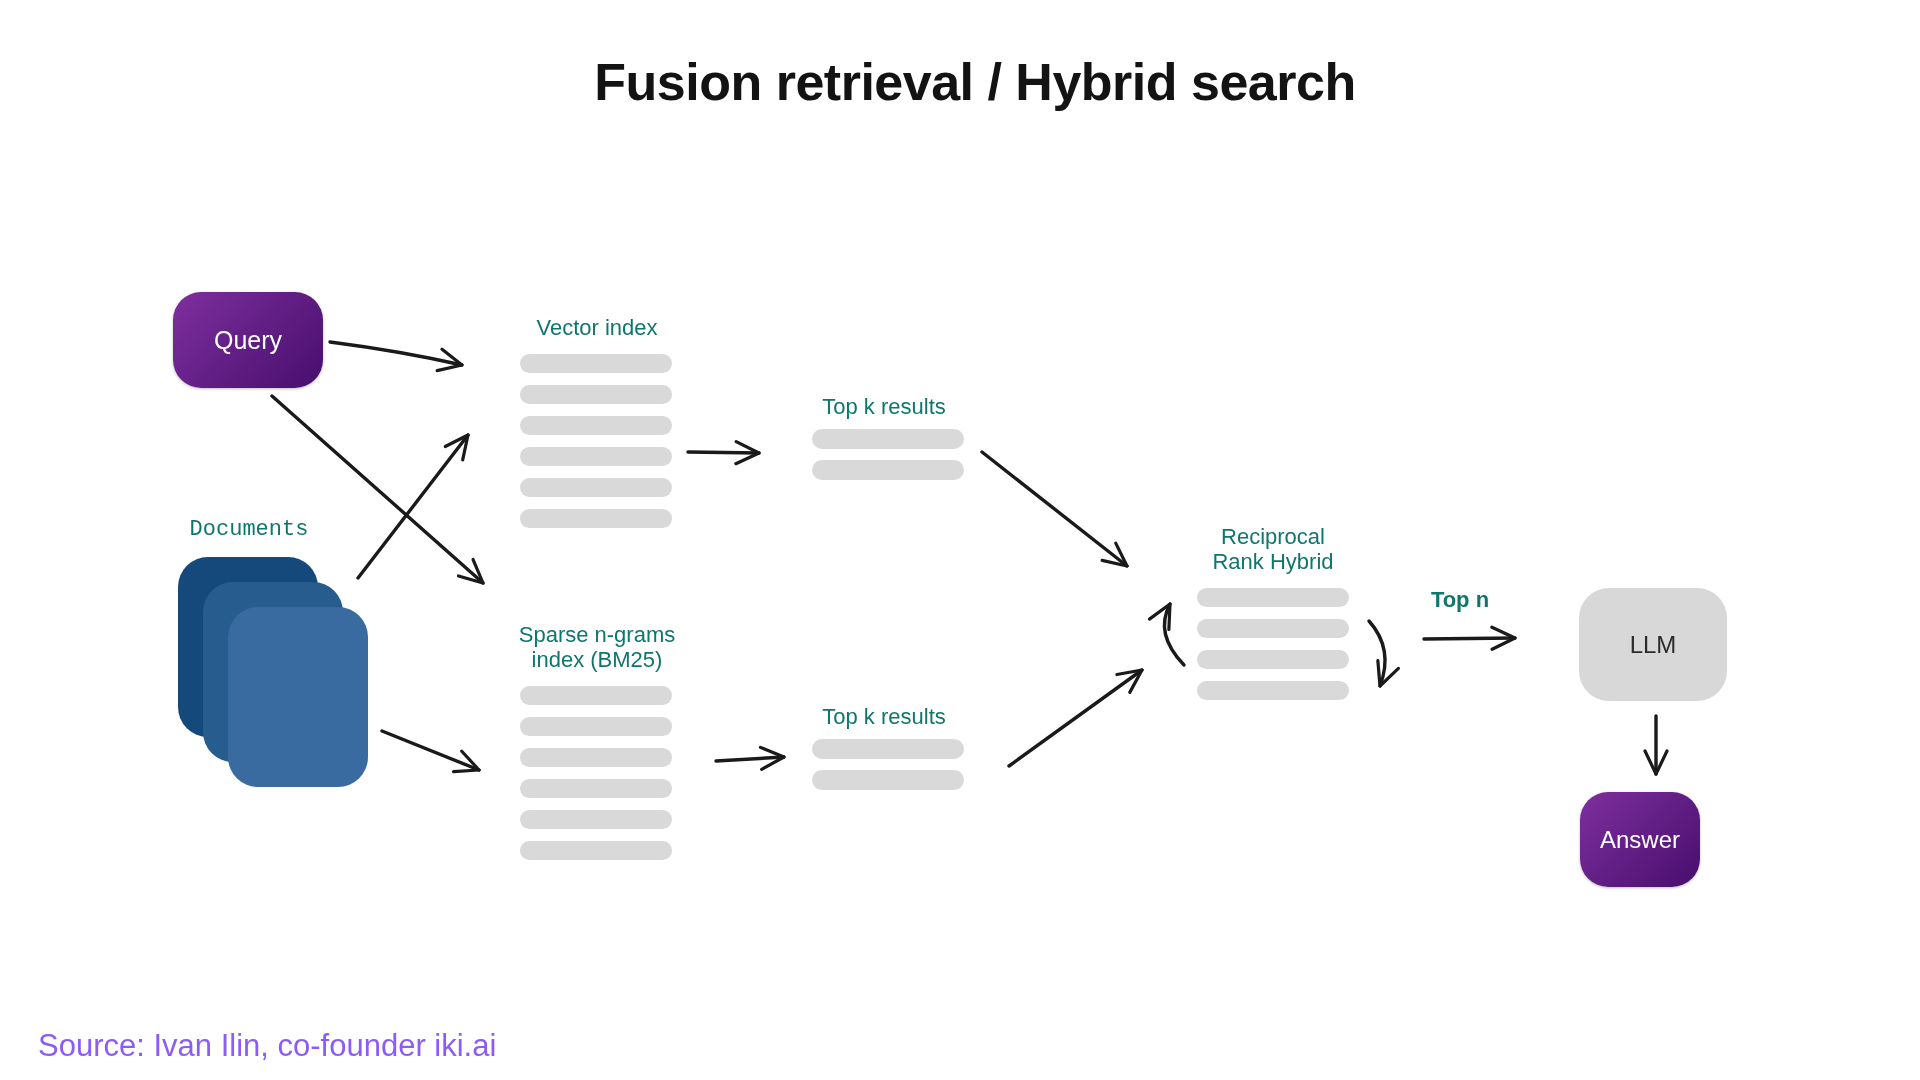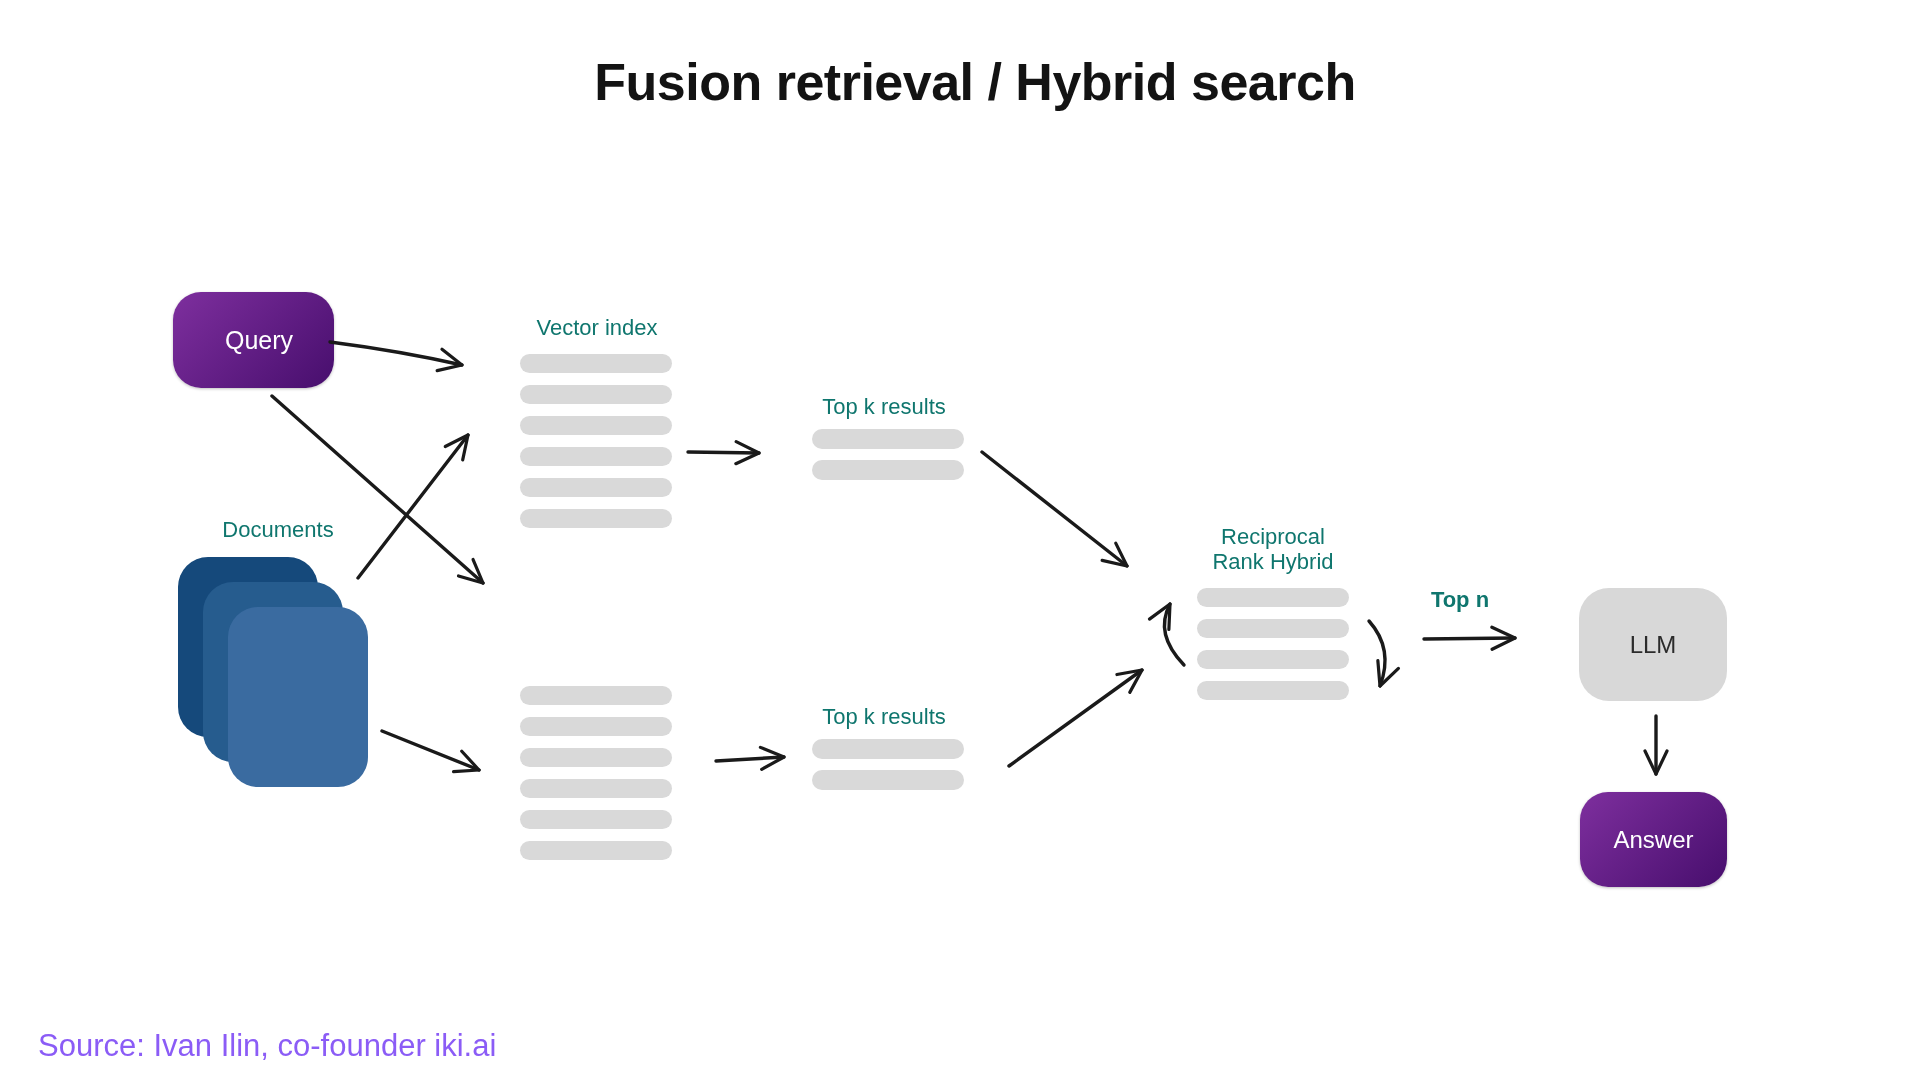--- a/index.html
+++ b/index.html
@@ -15,22 +15,22 @@
     position:absolute;font-size:22px;color:#0f766e;text-align:center;line-height:25px;
   }
 
   
   .pbox{
     position:absolute;border-radius:28px;display:flex;align-items:center;justify-content:center;
     background:linear-gradient(135deg,var(--purple-light) 0%,var(--purple-dark) 100%);
     color:#ffffff;font-size:25px;
     box-shadow:0 1px 3px rgba(0,0,0,0.25);
   }
-  .query-box{left:173px;top:292px;width:150px;height:96px;padding-left:11px;}
-  .answer-box{left:1580px;top:792px;width:147px;height:95px;font-size:24px;}
+  .query-box{left:173px;top:292px;width:150px;height:96px;}
+  .answer-box{left:1580px;top:792px;width:120px;height:95px;font-size:24px;}
 
   
   .llm-box{
     position:absolute;left:1579px;top:588px;width:148px;height:113px;border-radius:30px;
     background:var(--llm-gray);display:flex;align-items:center;justify-content:center;
     color:#2b2b2b;font-size:24px;
   }
 
   
   .doc{position:absolute;width:140px;height:180px;border-radius:30px;}
@@ -43,21 +43,21 @@
   .bars .bar{width:152px;height:19px;border-radius:10px;background:var(--bar-gray);}
   .vector-bars{left:520px;top:354px;}
   .sparse-bars{left:520px;top:686px;}
   .topk1-bars{left:812px;top:429px;gap:11px;}
   .topk1-bars .bar{height:20px;}
   .topk2-bars{left:812px;top:739px;gap:11px;}
   .topk2-bars .bar{height:20px;}
   .rrf-bars{left:1197px;top:588px;}
 
   .vector-label{left:497px;top:315px;width:200px;}
-  .documents-label{left:178px;top:517px;width:200px;}
+  .documents-label{left:149px;top:517px;width:200px;font-family:Liberation Mono, monospace;}
   .sparse-label{left:487px;top:622px;width:220px;}
   .topk1-label{left:784px;top:394px;width:200px;}
   .topk2-label{left:784px;top:704px;width:200px;}
   .rrf-label{left:1173px;top:524px;width:200px;}
   .topn-label{left:1405px;top:587px;width:110px;font-weight:bold;}
 
   .source{
     position:absolute;left:38px;top:1028px;font-size:31px;color:#8b5cf6;
   }
 
@@ -82,20 +82,24 @@
   <div class="node-label vector-label">Vector index</div>
   <div class="bars vector-bars">
       <div class="bar"></div>
       <div class="bar"></div>
       <div class="bar"></div>
       <div class="bar"></div>
       <div class="bar"></div>
       <div class="bar"></div>
     </div>
 
+  <div class="node-label sparse-label">
+    <div>Sparse n-grams</div>
+    <div>index (BM25)</div>
+  </div>
   <div class="bars sparse-bars">
       <div class="bar"></div>
       <div class="bar"></div>
       <div class="bar"></div>
       <div class="bar"></div>
       <div class="bar"></div>
       <div class="bar"></div>
     </div>
 
   <div class="node-label topk1-label">Top k results</div>

